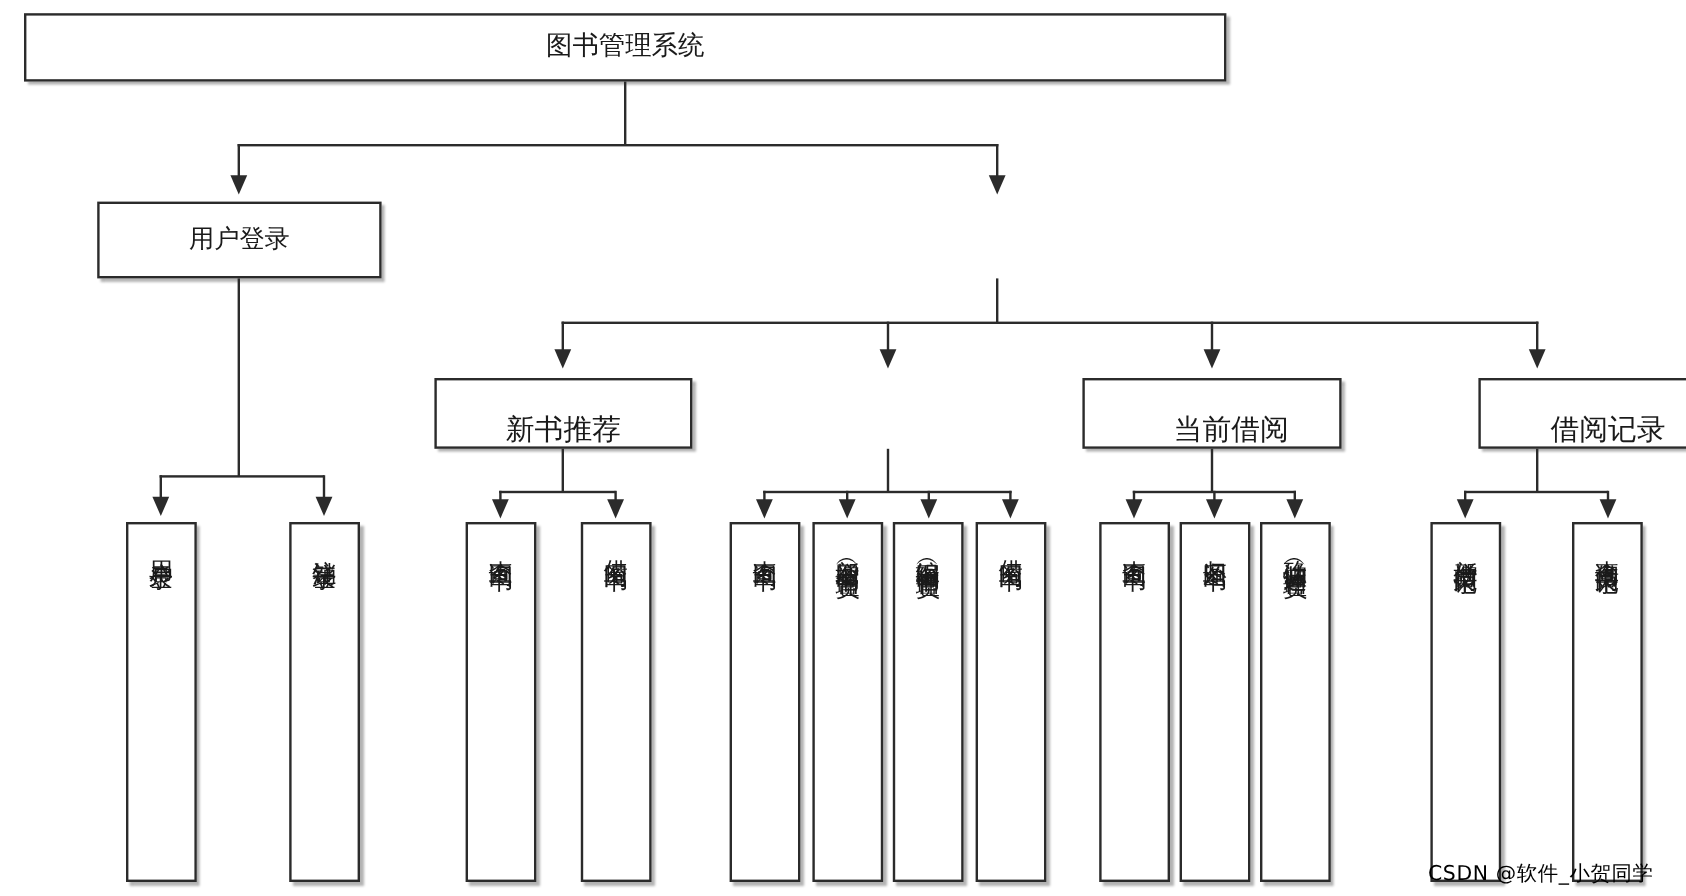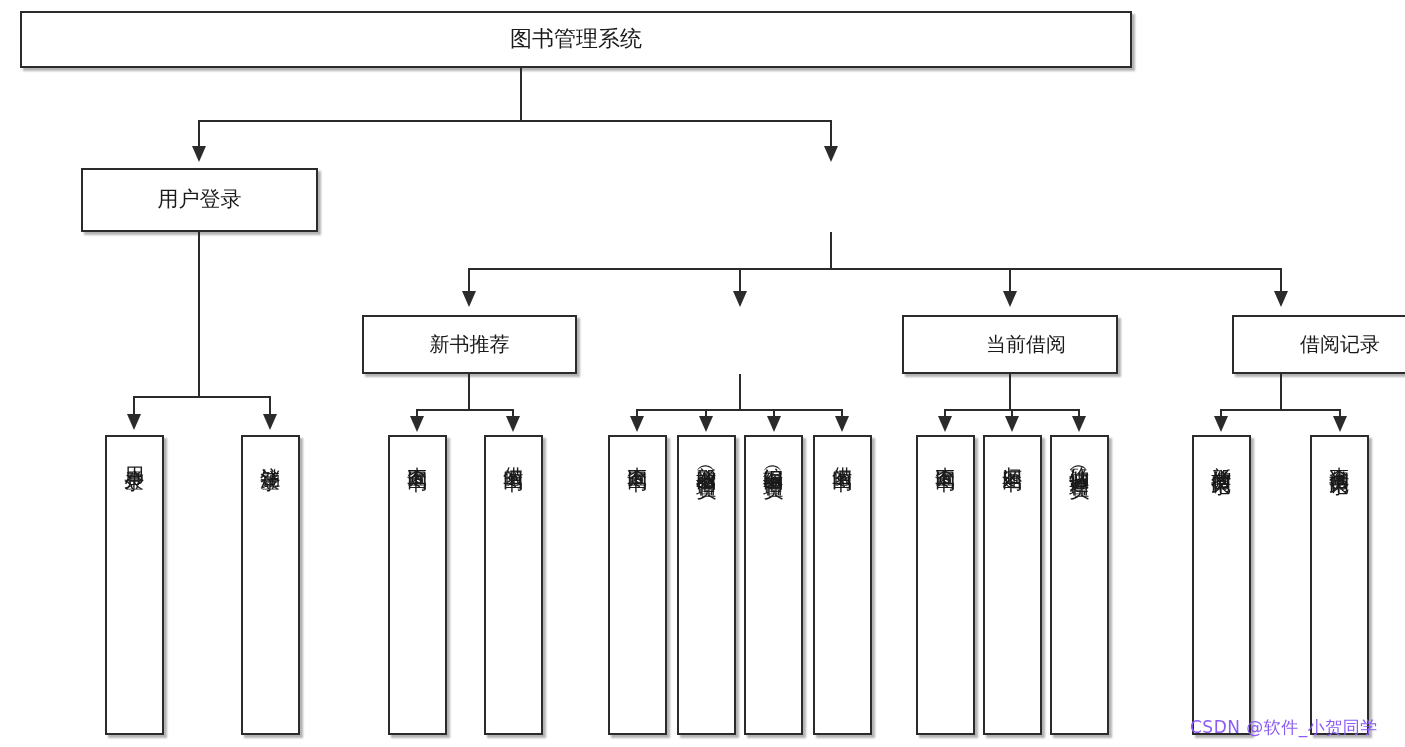--- a/index.html
+++ b/index.html
@@ -30,21 +30,22 @@
     color: #1a1a1a;
     line-height: 1.12;
   }
   .node.root {
     font-size: 22px;
   }
   .node.level2 {
     font-size: 21px;
   }
   .node.level3 {
-    font-size: 20px;
+    font-size: 24px;
+    align-items: flex-end;
   }
   
   .node.leaf {
     font-size: 20px;
     align-items: flex-start;
     justify-content: center;
     padding-top: 14px;
   }
   .node.leaf .vtext {
     writing-mode: vertical-rl;
@@ -66,31 +67,31 @@
     width: 0;
     height: 0;
     border-left: 7px solid transparent;
     border-right: 7px solid transparent;
     border-top: 16px solid #2b2b2b;
   }
   
   #watermark {
     position: absolute;
     font-size: 17px;
-    color: #8b5cf6;
+    color: #000000;
     white-space: nowrap;
     letter-spacing: 0.5px;
   }
 </style>
 </head>
 <body>
 
 <div id="canvas">
 
-  <div class="node root" style="left:20px; top:11px; width:1112px; height:57px;justify-content:center;">
+  <div class="node root" style="left:20px; top:11px; width:1002px; height:57px;justify-content:center;">
     <span>图书管理系统</span>
   </div>
 
   <div class="edge v" style="left:520px; top:68px; width:2px; height:53px;"></div>
 
   <div class="edge h" style="left:198px; top:120px; width:634px; height:2px;"></div>
 
   <div class="edge v" style="left:198px; top:120px; width:2px; height:28px;"></div>
   <div class="arrow" style="left:192px; top:146px;"></div>
 

